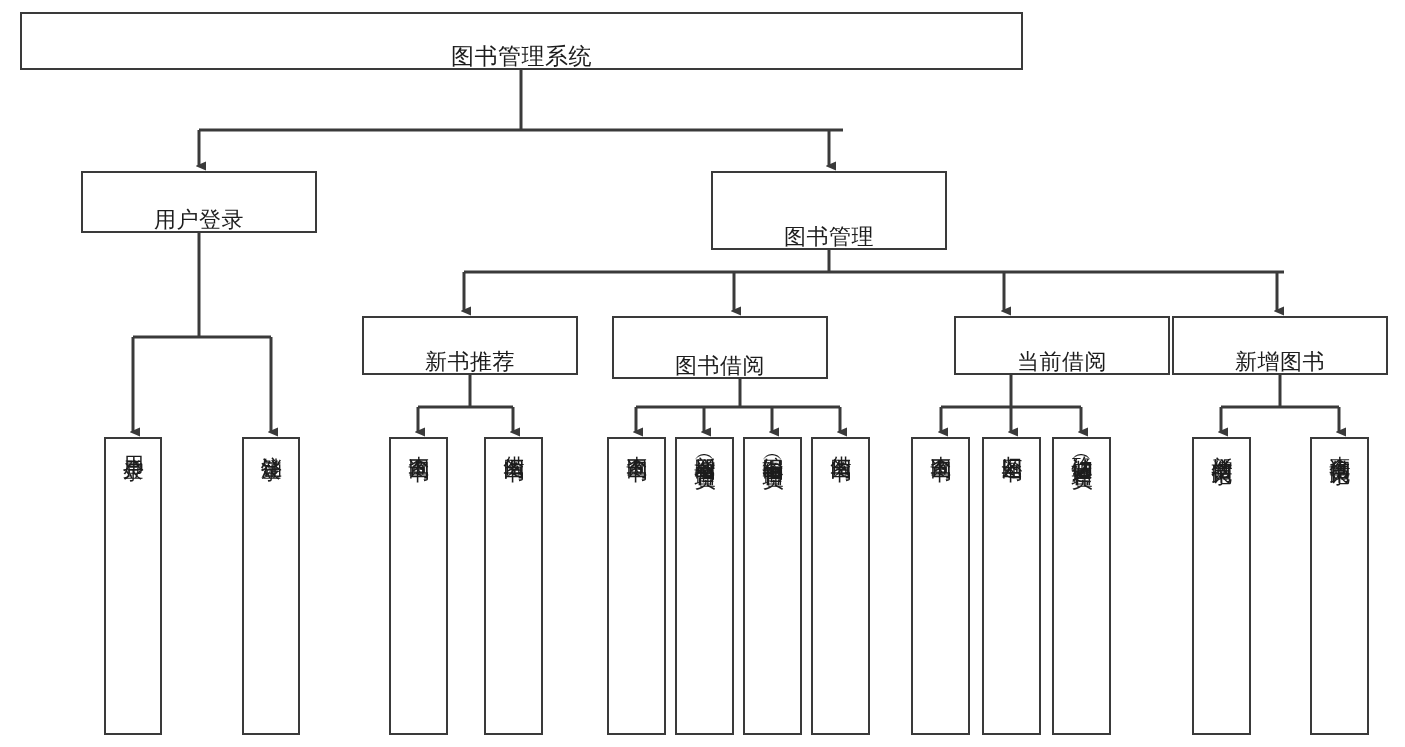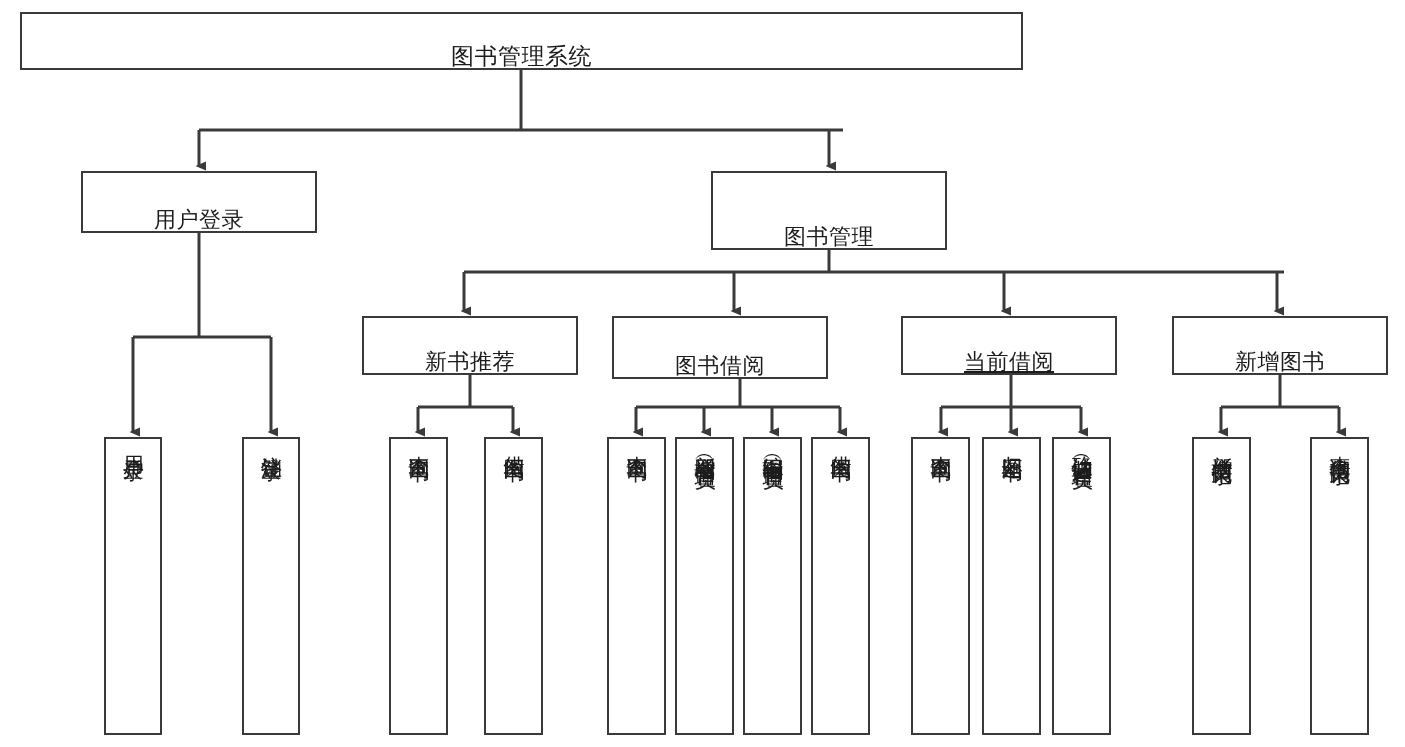--- a/index.html
+++ b/index.html
@@ -142,21 +142,21 @@
   <div class="node h" style="left:711px; top:171px; width:236px; height:79px;">
     <span class="label">图书管理</span>
   </div>
 
   <div class="node h" style="left:362px; top:316px; width:216px; height:59px;">
     <span class="label">新书推荐</span>
   </div>
   <div class="node h" style="left:612px; top:316px; width:216px; height:63px;">
     <span class="label">图书借阅</span>
   </div>
-  <div class="node h" style="left:901px; top:316px; width:216px; height:59px;text-decoration:underline;">
+  <div class="node h" style="left:954px; top:316px; width:216px; height:59px;">
     <span class="label">当前借阅</span>
   </div>
   <div class="node h" style="left:1172px; top:316px; width:216px; height:59px;">
     <span class="label">新增图书</span>
   </div>
 
   <div class="node v" style="left:104px; top:437px; width:58px; height:298px;">
     <span class="label">用户登录</span>
   </div>
   <div class="node v" style="left:242px; top:437px; width:58px; height:298px;">

